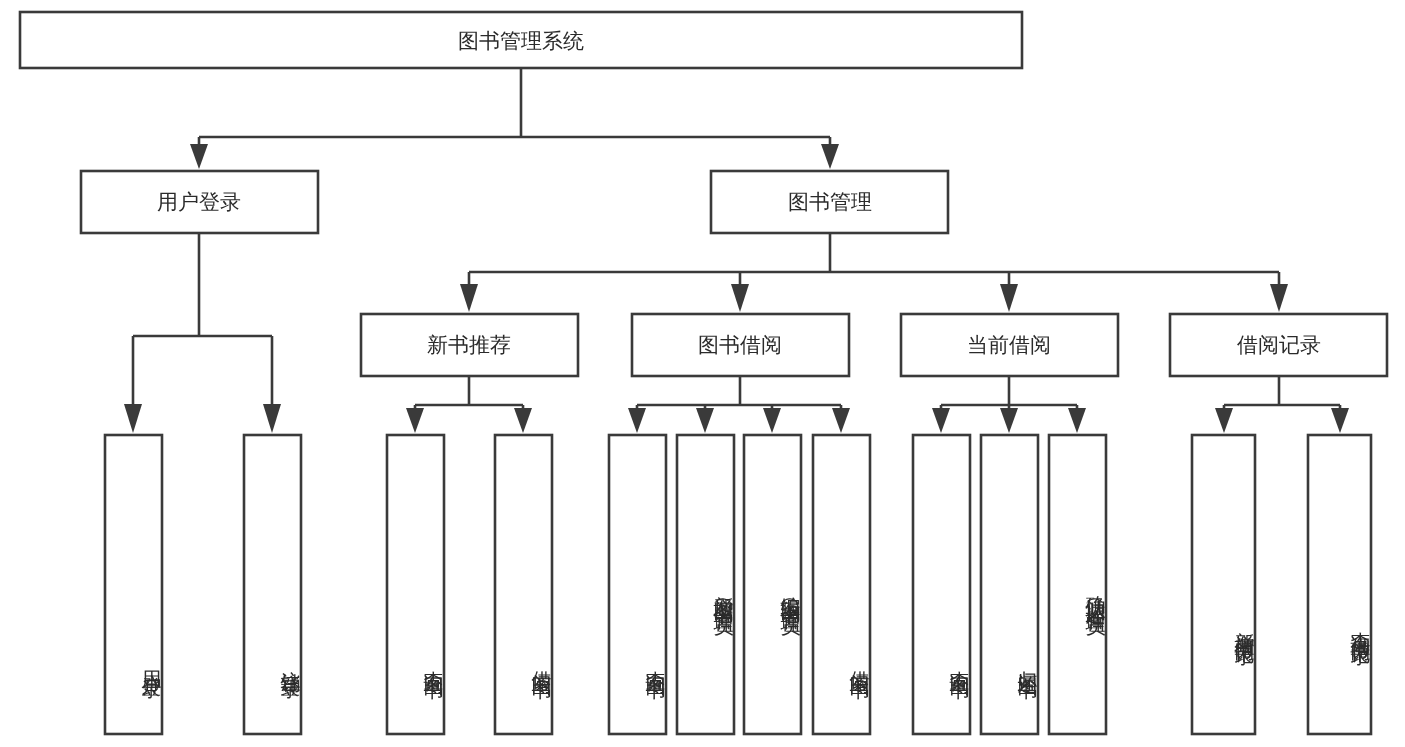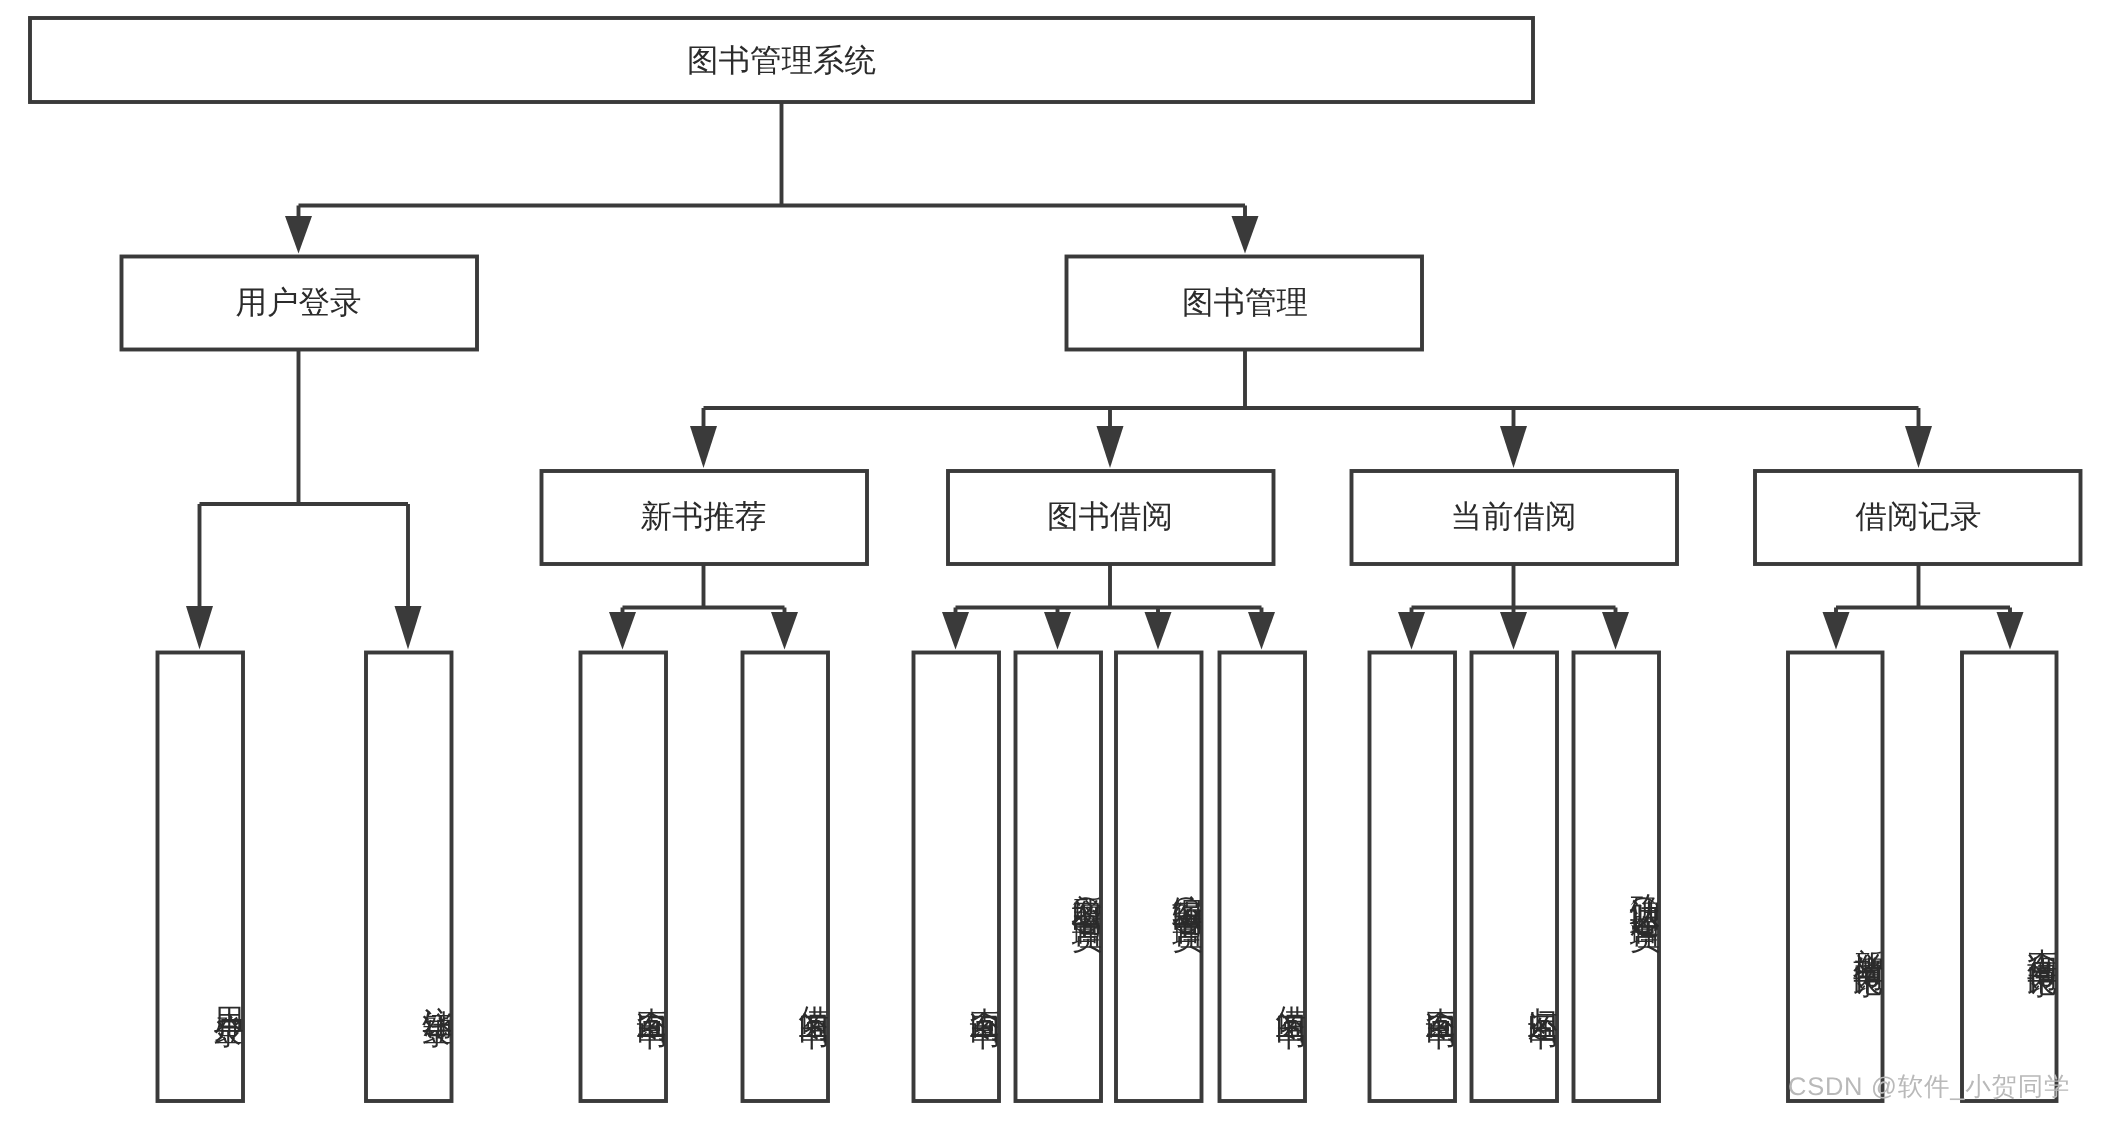--- a/index.html
+++ b/index.html
@@ -206,15 +206,14 @@
   <div class="leaf-label-wrap" style="left:913px; top:435px; width:57px; height:299px; padding-top:76px;">查询图书</div>
 
   <div class="leaf-label-wrap" style="left:981px; top:435px; width:57px; height:299px; padding-top:76px;">归还图书</div>
 
   <div class="leaf-label-wrap" style="left:1049px; top:435px; width:57px; height:299px; padding-top:9px;">确认归还（管理员）</div>
 
   <div class="leaf-label-wrap" style="left:1192px; top:435px; width:63px; height:299px; padding-top:40px;">新增借阅记录</div>
 
   <div class="leaf-label-wrap" style="left:1308px; top:435px; width:63px; height:299px; padding-top:40px;">查询借阅记录</div>
 
-  <div class="watermark" style="left:1192px; top:713px;">CSDN @软件_小贺同学</div>
 
 </div>
 
 </body></html>

